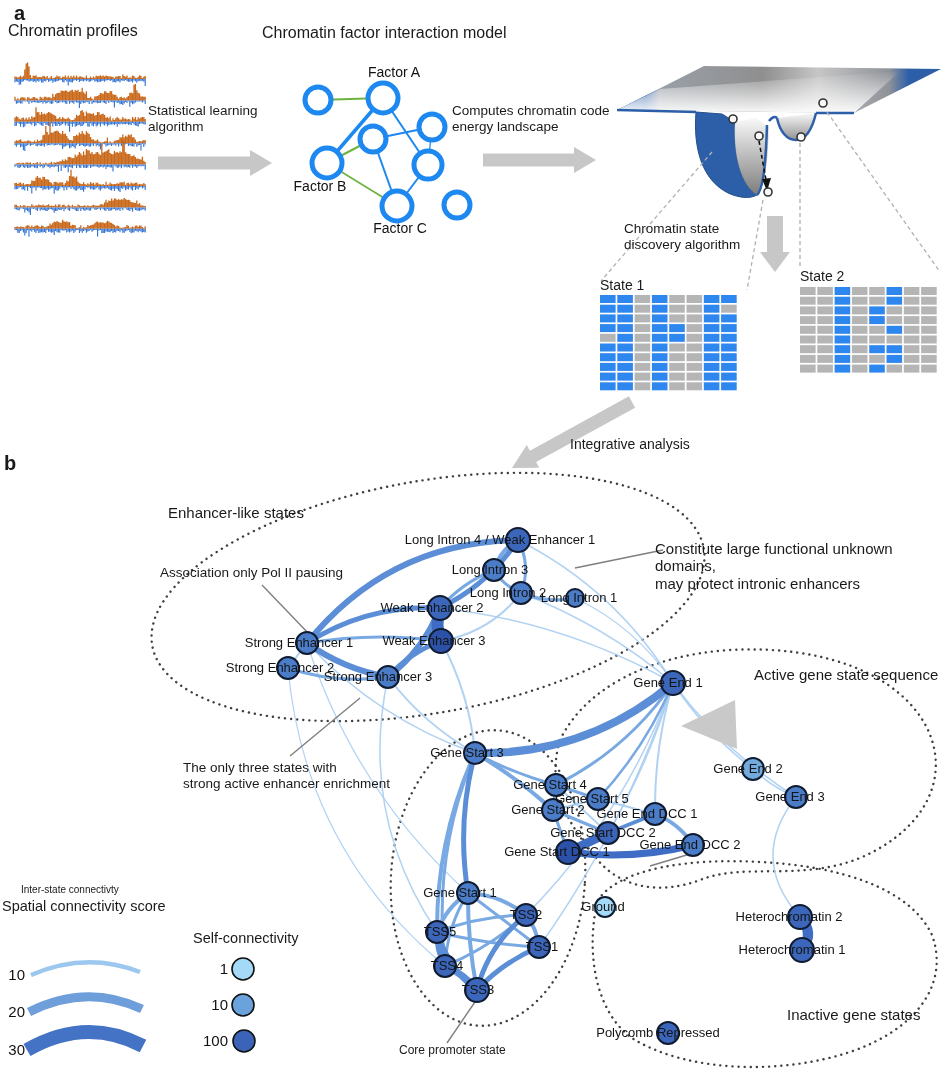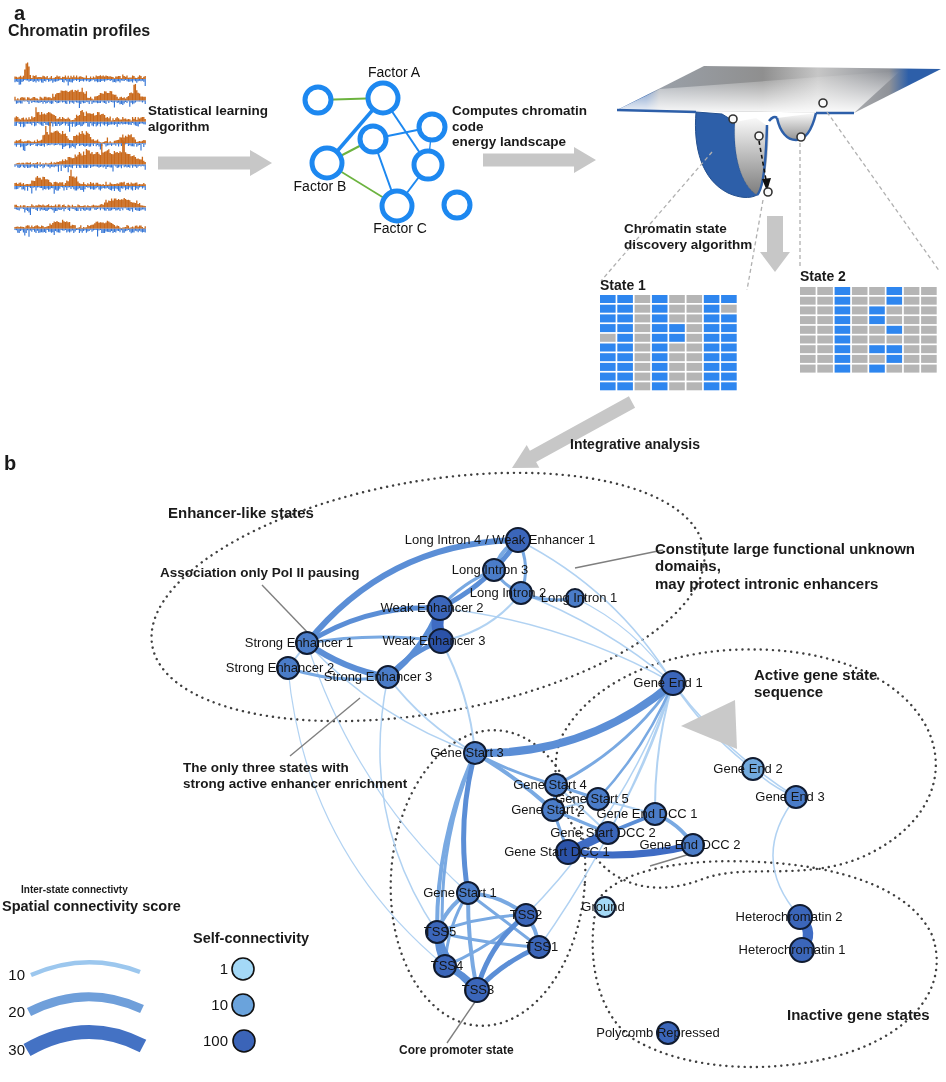--- a/index.html
+++ b/index.html
@@ -1,19 +1,19 @@
 <!DOCTYPE html>
 <html><head>
 <meta charset="utf-8">
 <style>
   html,body{margin:0;padding:0;background:#ffffff;}
   .canvas{position:relative;width:946px;height:1082px;background:#fff;
           font-family:"Liberation Sans",sans-serif;color:#1a1a1a;overflow:hidden;}
   svg{position:absolute;left:0;top:0;}
-  .txt{position:absolute;line-height:1.15;white-space:pre-line;font-weight:bold;}
+  .txt{position:absolute;line-height:1.15;white-space:pre-line;}
   .c{}
   .b{font-weight:700;}
 </style>
 </head>
 <body>
 
 <div class="canvas">
 
 <svg id="art" width="946" height="1082" viewBox="0 0 946 1082">
   <defs>
@@ -425,20 +425,21 @@
         <text x="228" y="974" text-anchor="end" font-size="15" fill="#111" font-family="&quot;Liberation Sans&quot;,sans-serif">1</text>
         <circle cx="243" cy="1005" r="11" fill="#6aa3dc" stroke="#111" stroke-width="1.6"></circle>
         <text x="228" y="1010" text-anchor="end" font-size="15" fill="#111" font-family="&quot;Liberation Sans&quot;,sans-serif">10</text>
         <circle cx="244" cy="1041" r="11" fill="#3b64b8" stroke="#111" stroke-width="1.6"></circle>
         <text x="228" y="1046" text-anchor="end" font-size="15" fill="#111" font-family="&quot;Liberation Sans&quot;,sans-serif">100</text>
       </g>
 </svg>
 
 <div class="txt b" style="left:14px;top:2px;font-size:20px">a</div>
 <div class="txt" style="left:8px;top:22px;font-size:16px">Chromatin profiles</div>
+<div class="txt" style="left:262px;top:24px;font-size:16px">Chromatin factor interaction model</div>
 <div class="txt c" style="left:148px;top:103px;width:135px;font-size:13.5px">Statistical learning
 algorithm</div>
 <div class="txt c" style="left:452px;top:103px;width:170px;font-size:13.5px">Computes chromatin code
 energy landscape</div>
 <div class="txt c" style="left:624px;top:221px;width:160px;font-size:13.5px">Chromatin state
 discovery algorithm</div>
 <div class="txt" style="left:600px;top:277px;font-size:14px">State 1</div>
 <div class="txt" style="left:800px;top:268px;font-size:14px">State 2</div>
 <div class="txt" style="left:570px;top:436px;font-size:14px">Integrative analysis</div>
 

